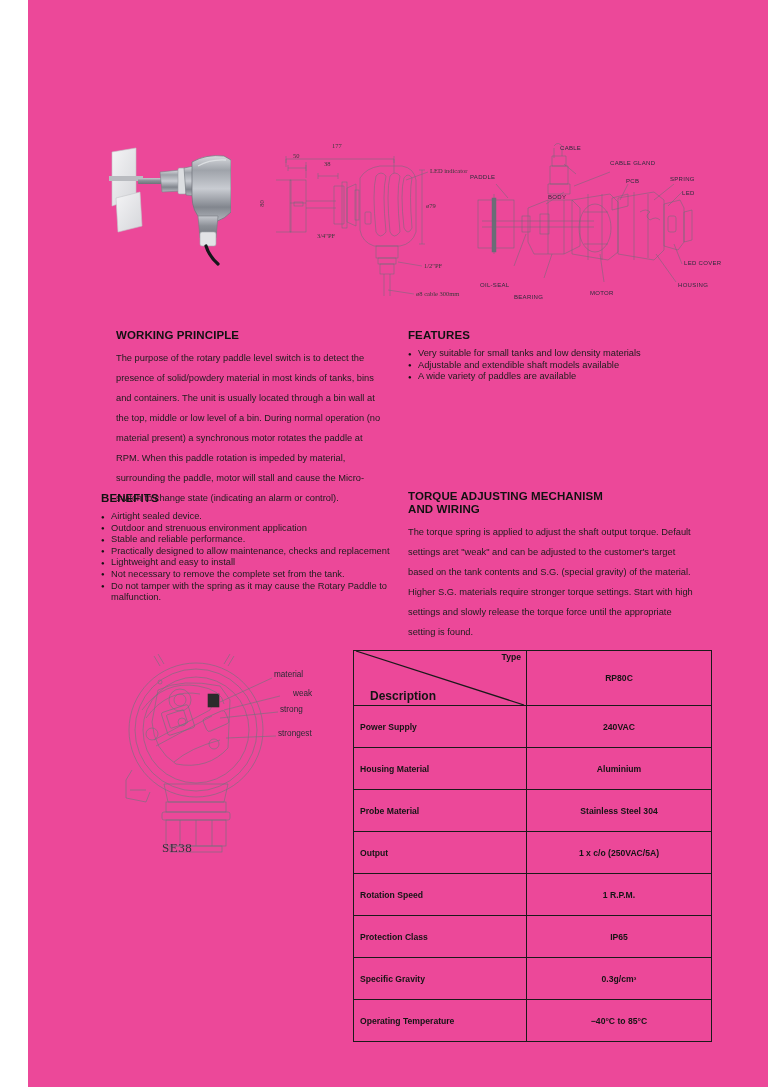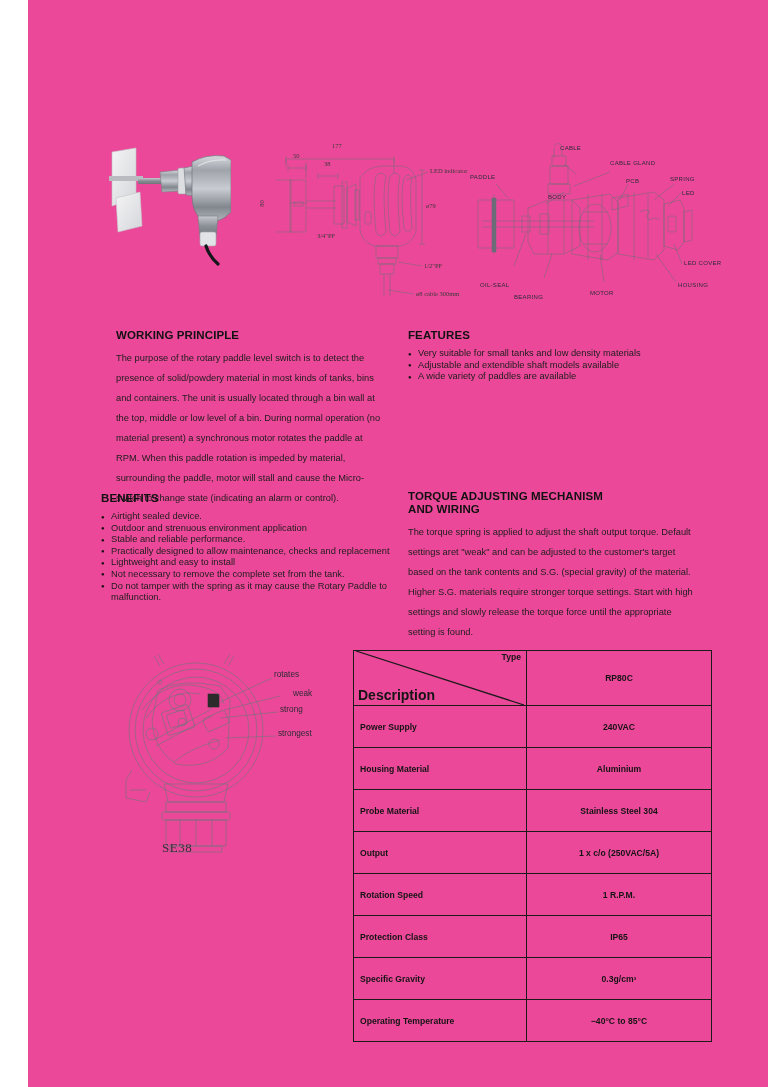--- a/index.html
+++ b/index.html
@@ -144,22 +144,22 @@
     height: 30px !important;
     padding: 0 !important;
   }
   .hdr-type {
     position: absolute;
     right: 5px; top: 1px;
     font-size: 8.6px; font-weight: bold;
   }
   .hdr-desc {
     position: absolute;
-    left: 4px; bottom: 2px;
-    font-size: 14px; font-weight: bold;
+    left: 16px; bottom: 2px;
+    font-size: 12px; font-weight: bold;
   }
   .hdr-slash {
     position: absolute;
     left: 0; top: 0; width: 100%; height: 100%;
     pointer-events: none;
   }
   td.hdr-v { height: 30px !important; }
 </style>
 </head>
 <body>
@@ -423,21 +423,21 @@
         <rect x="42" y="168" width="60" height="26"></rect>
         <path d="M56 168 v26 M72 168 v26 M88 168 v26"></path>
         <rect x="46" y="194" width="52" height="6"></rect>
 
         <path d="M96 50 L148 26"></path>
         <path d="M100 58 L156 44"></path>
         <path d="M96 66 L154 60"></path>
         <path d="M102 86 L152 84"></path>
       </g>
     </svg>
-    <span class="se38-label" style="left:150px; top:18px;">rotates</span>
+    <span class="se38-label" style="left:150px; top:18px;">material</span>
     <span class="se38-label" style="left:157px; top:37px;padding-left:12px;">weak</span>
     <span class="se38-label" style="left:156px; top:53px;">strong</span>
     <span class="se38-label" style="left:154px; top:77px;">strongest</span>
   </div>
   <div class="se38-caption">SE38</div>
 
   <table class="spec">
     <tbody>
       <tr>
         <td class="k hdr">

